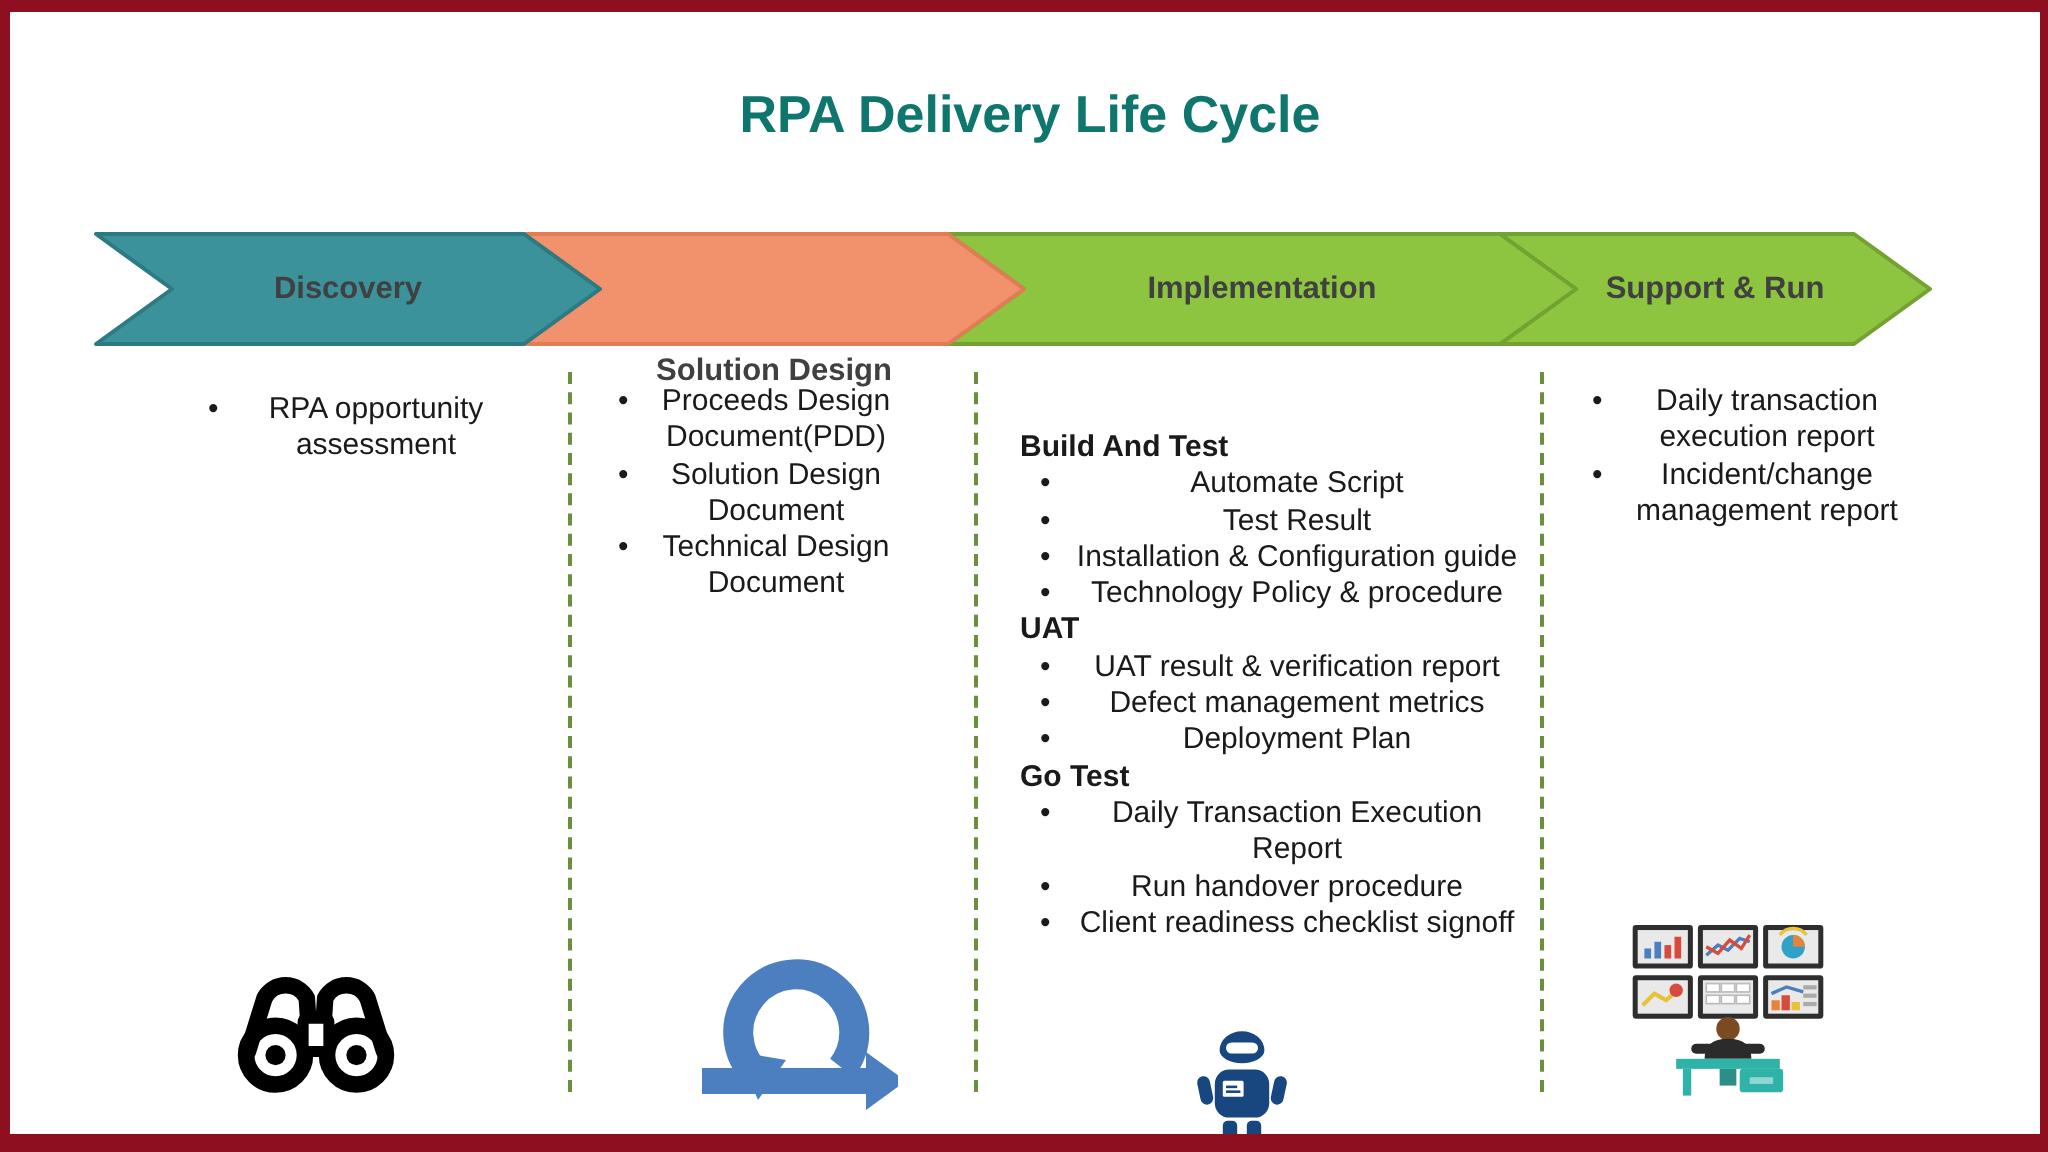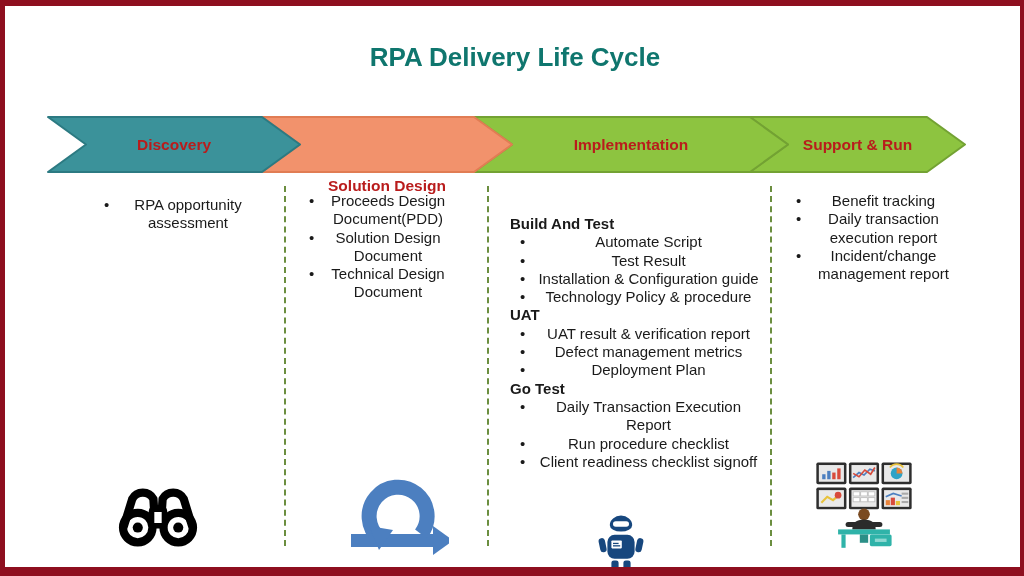--- a/index.html
+++ b/index.html
@@ -9,21 +9,21 @@
     border-width:6px 4px 9px 5px;overflow:hidden;
     font-family:"Liberation Sans", sans-serif;color:#1a1a1a;
   }
   .title{
     position:absolute;top:36px;left:0;width:980px;text-align:center;
     font-size:26px;font-weight:bold;color:#0f766e;margin-left:20px;
   }
   .arrows-svg{position:absolute;left:-5px;top:104px;}
   .arrow-label{
     position:absolute;top:111px;height:55px;display:flex;align-items:center;justify-content:center;
-    color:#b91c1c;font-size:15.5px;font-weight:bold;white-space:nowrap;
+    color:#404040;font-size:15.5px;font-weight:bold;white-space:nowrap;
   }
   .al-0{left:81px;width:176px;}
   .al-1{left:295px;width:174px;margin-top:41px;}
   .al-2{left:507px;width:238px;}
   .al-3{left:783px;width:139px;}
   .divider{
     position:absolute;top:180px;height:360px;width:0;
     border-left:2.5px dashed #6b8e3f;
   }
   .dv-0{left:279px;}
@@ -93,28 +93,27 @@
     </ul>
     <p class="sec-header">UAT</p>
     <ul class="bullets">
       <li>UAT result &amp; verification report</li>
       <li>Defect management metrics</li>
       <li>Deployment Plan</li>
     </ul>
     <p class="sec-header">Go Test</p>
     <ul class="bullets">
       <li>Daily Transaction Execution Report</li>
-      <li>Run procedure checklist</li>
+      <li>Run handover procedure</li>
       <li>Client readiness checklist signoff</li>
     </ul>
   </div>
 
   <div class="col col-3">
     <ul class="bullets">
-      <li>Benefit tracking</li>
       <li>Daily transaction execution report</li>
       <li>Incident/change management report</li>
     </ul>
   </div>
 
   <div class="icon-wrap icon-binoculars">
     <svg width="92" height="74" viewBox="0 0 100 80">
       <g fill="none" stroke="#000" stroke-width="9" stroke-linecap="round" stroke-linejoin="round">
         <path d="M13,56 L22,27 A13,13 0 0 1 45,27 L46,42"></path>
         <path d="M87,56 L78,27 A13,13 0 0 0 55,27 L54,42"></path>

